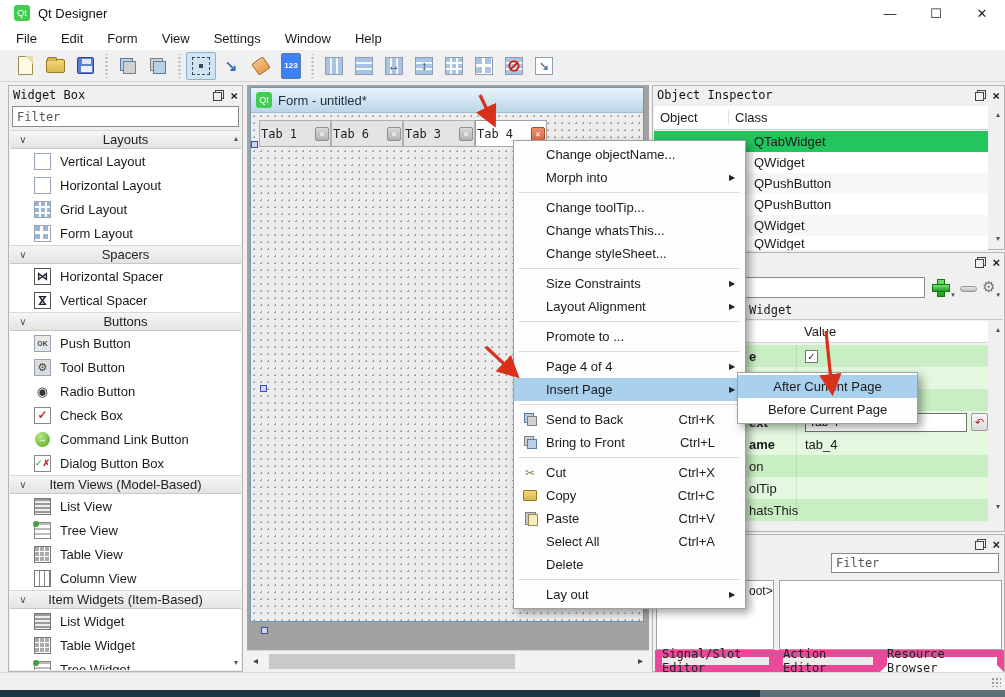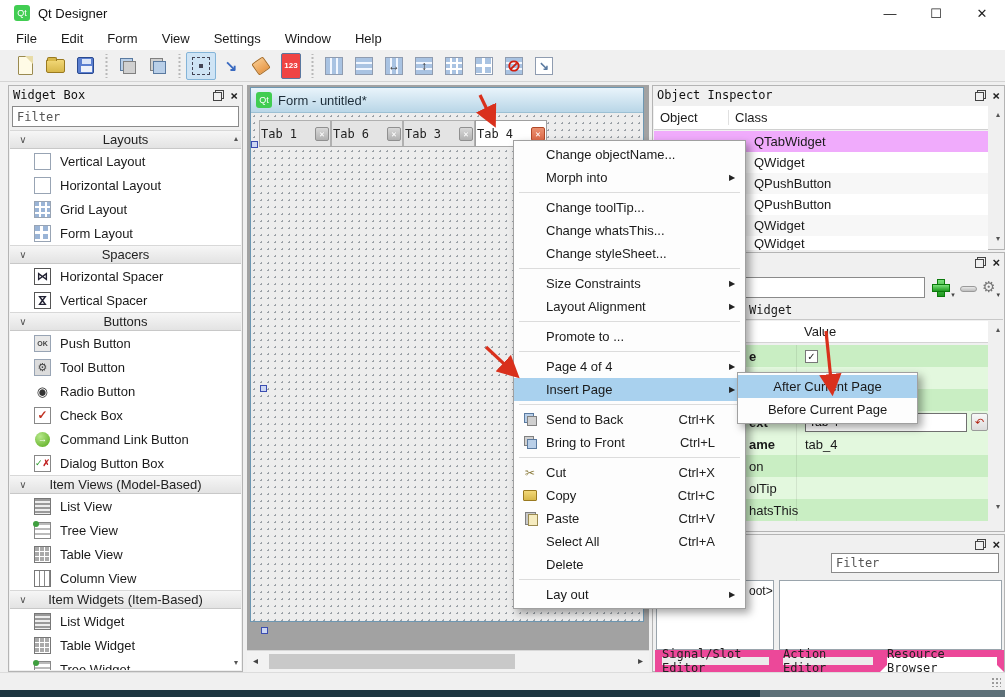--- a/index.html
+++ b/index.html
@@ -38,21 +38,21 @@
   .icon-floppy:before { content:""; position:absolute; left:4px; top:1px; width:9px; height:5px; background:#dce6f8; }
   .icon-floppy:after { content:""; position:absolute; left:3px; bottom:1px; width:11px; height:6px; background:#eef2fa; }
   .icon-2sq { width:18px; height:18px; position:relative; }
   .icon-2sq:before { content:""; position:absolute; left:1px; top:1px; width:11px; height:11px; background:#d0d0d0; border:1px solid #808080; }
   .icon-2sq:after { content:""; position:absolute; right:1px; bottom:1px; width:11px; height:11px; background:#b9cfe8; border:1px solid #5a7aa0; }
   .icon-2sq.front:before { background:#b9cfe8; border-color:#5a7aa0; }
   .icon-2sq.front:after { background:#d0d0d0; border-color:#808080; }
   .icon-selrect { width:18px; height:18px; border:1px dashed #445; position:relative; }
   .icon-selrect:before { content:""; position:absolute; left:6px; top:6px; width:4px; height:4px; background:#445; }
   .icon-tag { width:14px; height:14px; background:linear-gradient(#f6c282,#e89a4a); border:1px solid #a86a20; border-radius:2px; transform:rotate(-35deg); }
-  .icon-123 { width:20px; height:26px; background:#ef4444; border:1px solid #5a78a0; border-radius:2px; color:#fff; font-size:8px; font-weight:bold; display:flex; align-items:center; justify-content:center; }
+  .icon-123 { width:20px; height:26px; background:#3b82f6; border:1px solid #5a78a0; border-radius:2px; color:#fff; font-size:8px; font-weight:bold; display:flex; align-items:center; justify-content:center; }
 
   
   .dock { background:#f0f0f0; border:1px solid #b4b4b4; }
   .dock-title { height:18px; display:flex; align-items:center; padding:0 4px; font-size:12px; color:#111; }
   .dock-title .sp { flex:1; }
   .float-icon { width:11px; height:11px; position:relative; margin-right:6px; }
   .float-icon:before { content:""; position:absolute; right:0; top:0; width:7px; height:7px; border:1px solid #444; background:#f0f0f0; }
   .float-icon:after { content:""; position:absolute; left:0; bottom:0; width:7px; height:7px; border:1px solid #444; background:#f0f0f0; }
   .close-x { font-size:13px; color:#222; font-weight:bold; line-height:1; }
   .filter-input { border:1px solid #8a8a8a; background:#fff; height:21px; font-family:"DejaVu Sans Mono", monospace; font-size:12px; padding:0 4px; color:#333; width:100%; }
@@ -94,21 +94,21 @@
   #h-scroll { left:247px; top:650px; width:402px; height:22px; background:#f2f2f2; border-top:1px solid #d8d8d8; }
   #h-scroll .thumb { position:absolute; left:22px; top:3px; width:246px; height:15px; background:#c9c9c9; }
   .hs-arrow { position:absolute; top:4px; font-size:10px; color:#444; }
 
   
   #oi-header { position:absolute; left:1px; right:16px; top:20px; height:24px; background:#fff; border-bottom:1px solid #d0d0d0; display:flex; align-items:center; }
   #oi-header .c1 { width:75px; padding-left:6px; border-right:1px solid #e0e0e0; }
   #oi-header .c2 { padding-left:6px; }
   .oi-row { position:absolute; left:1px; right:16px; height:21px; display:flex; align-items:center; background:#fff; }
   .oi-row.alt { background:#f7f7f7; }
-  .oi-row.sel { background:#f0abfc; }
+  .oi-row.sel { background:#22c55e; }
   .oi-row .cls { padding-left:100px; }
 
   
   .pe-toolbar { position:absolute; left:4px; top:22px; right:4px; height:24px; display:flex; align-items:center; gap:5px; }
   .pe-add { width:22px; height:18px; position:relative; }
   .pe-add:before { content:""; position:absolute; left:7px; top:1px; width:6px; height:16px; background:linear-gradient(#7ae07a,#1f9a1f); border:1px solid #0c7a0c; }
   .pe-add:after { content:""; position:absolute; left:2px; top:6px; width:16px; height:6px; background:linear-gradient(#7ae07a,#1f9a1f); border:1px solid #0c7a0c; }
   .pe-min { width:18px; height:6px; background:linear-gradient(#e8e8e8,#bdbdbd); border:1px solid #9a9a9a; border-radius:3px; margin-top:4px; }
   .pe-wrench { font-size:15px; color:#777; }
   .mini-drop { font-size:7px; color:#444; align-self:flex-end; margin-left:-4px; }

